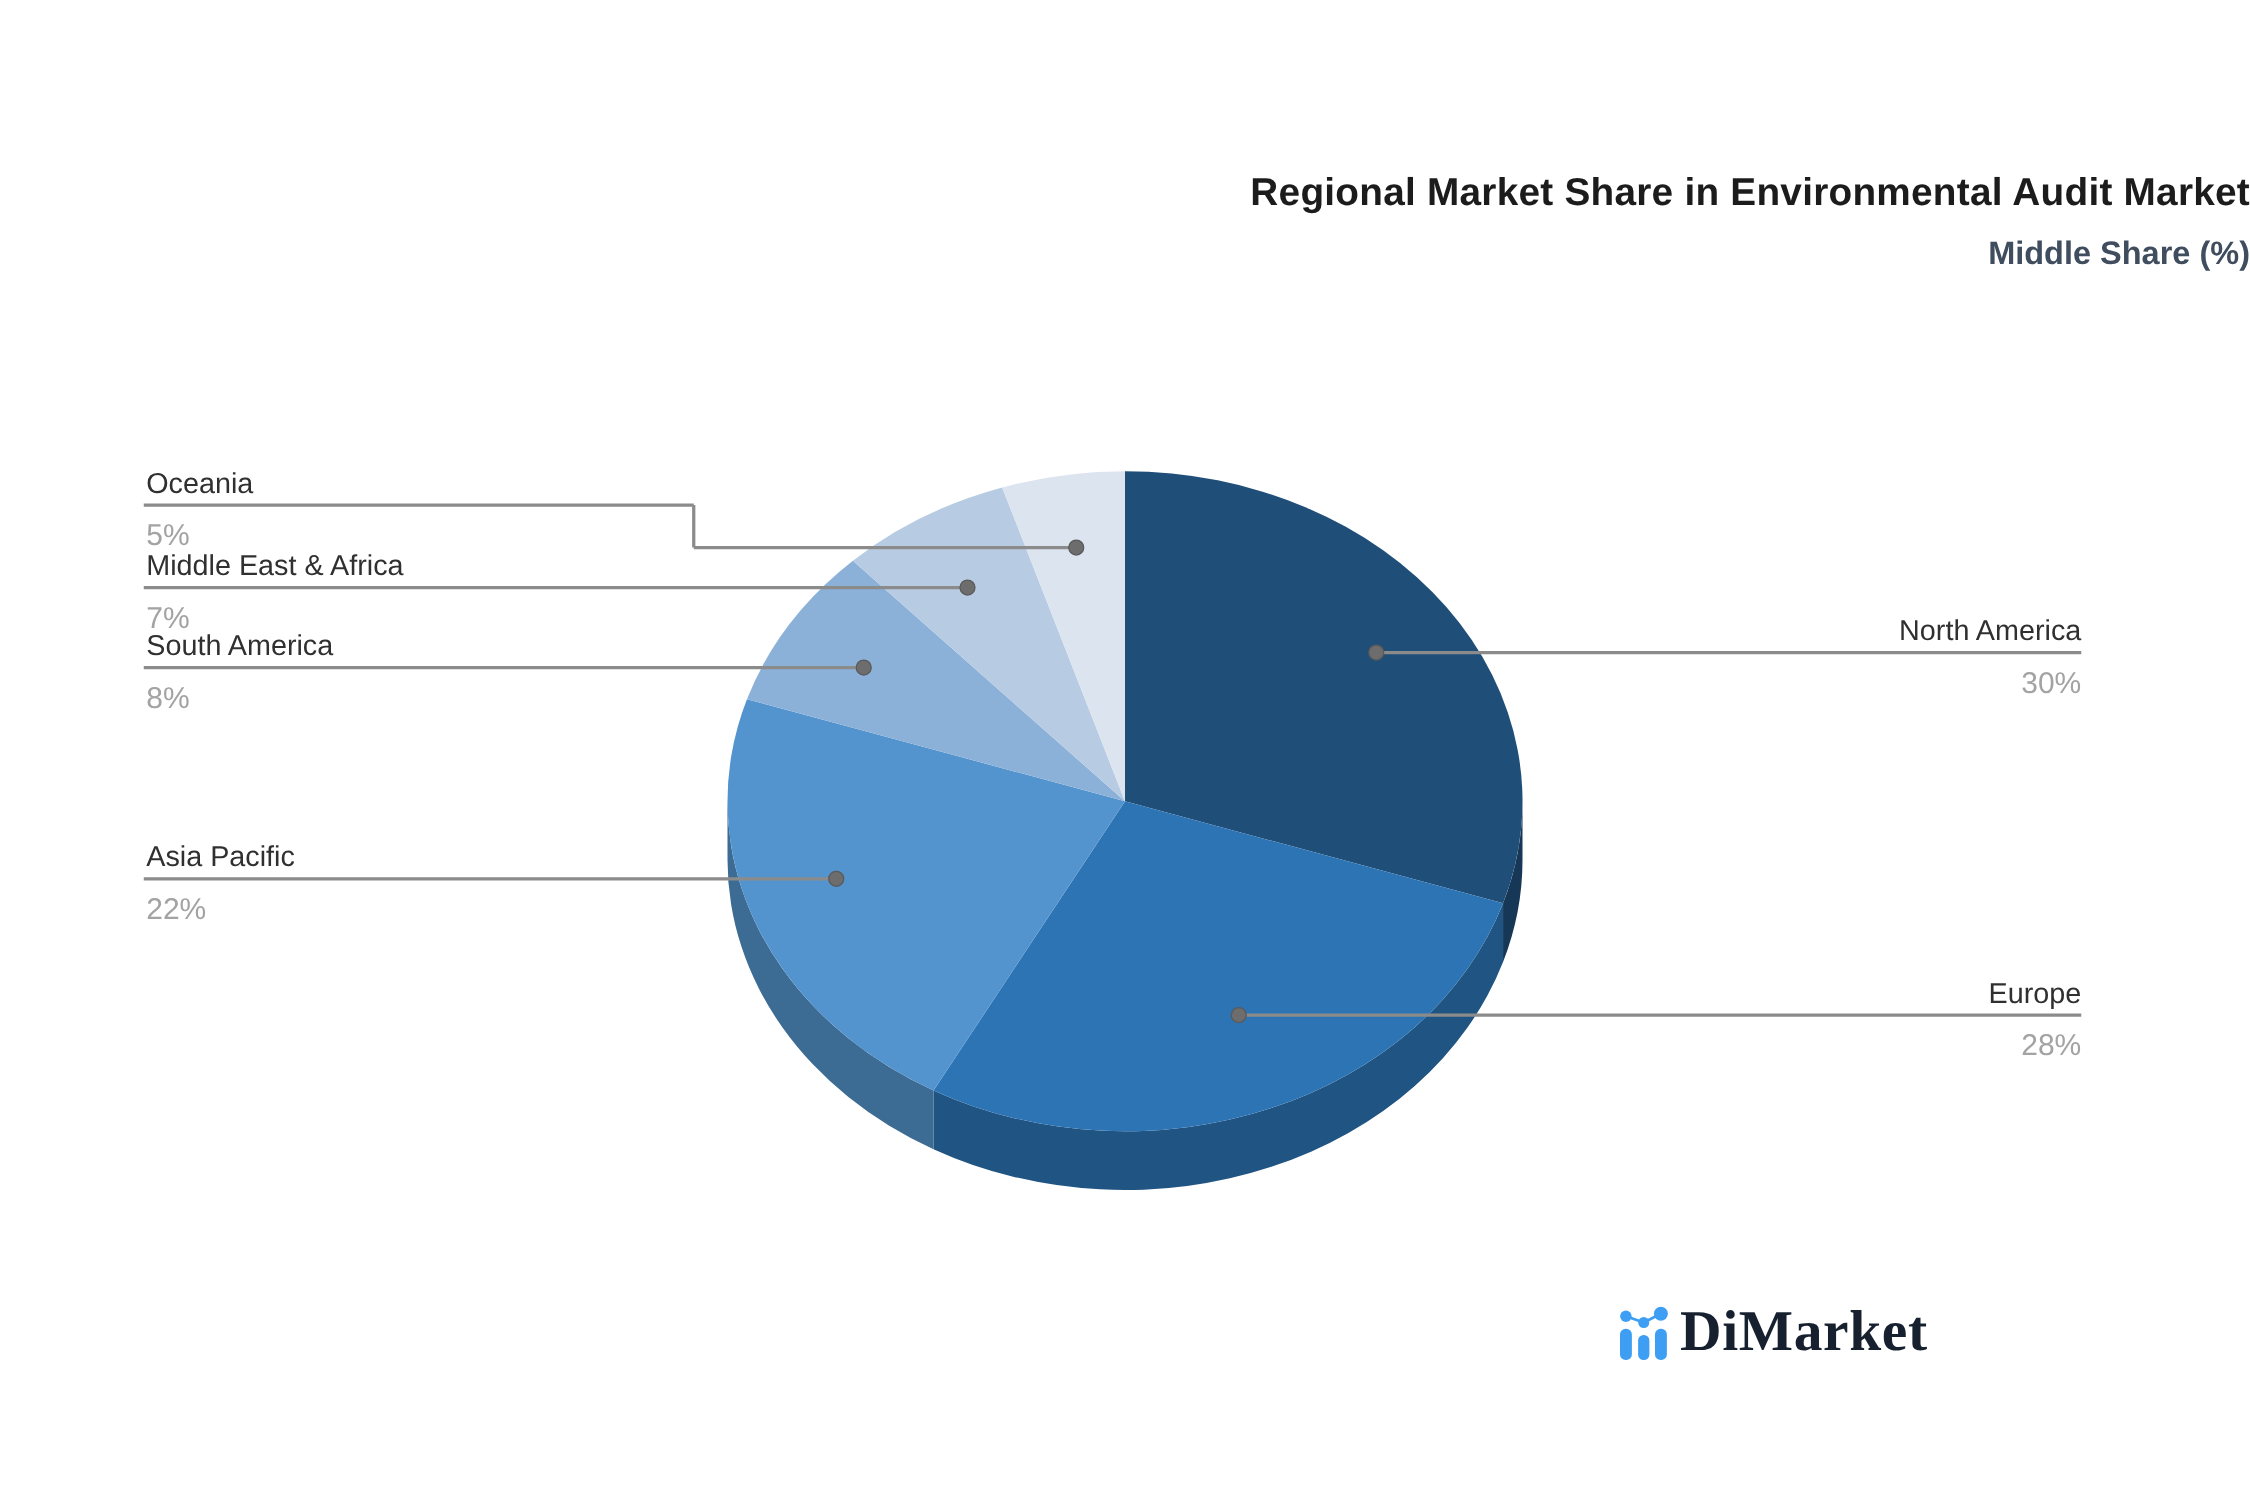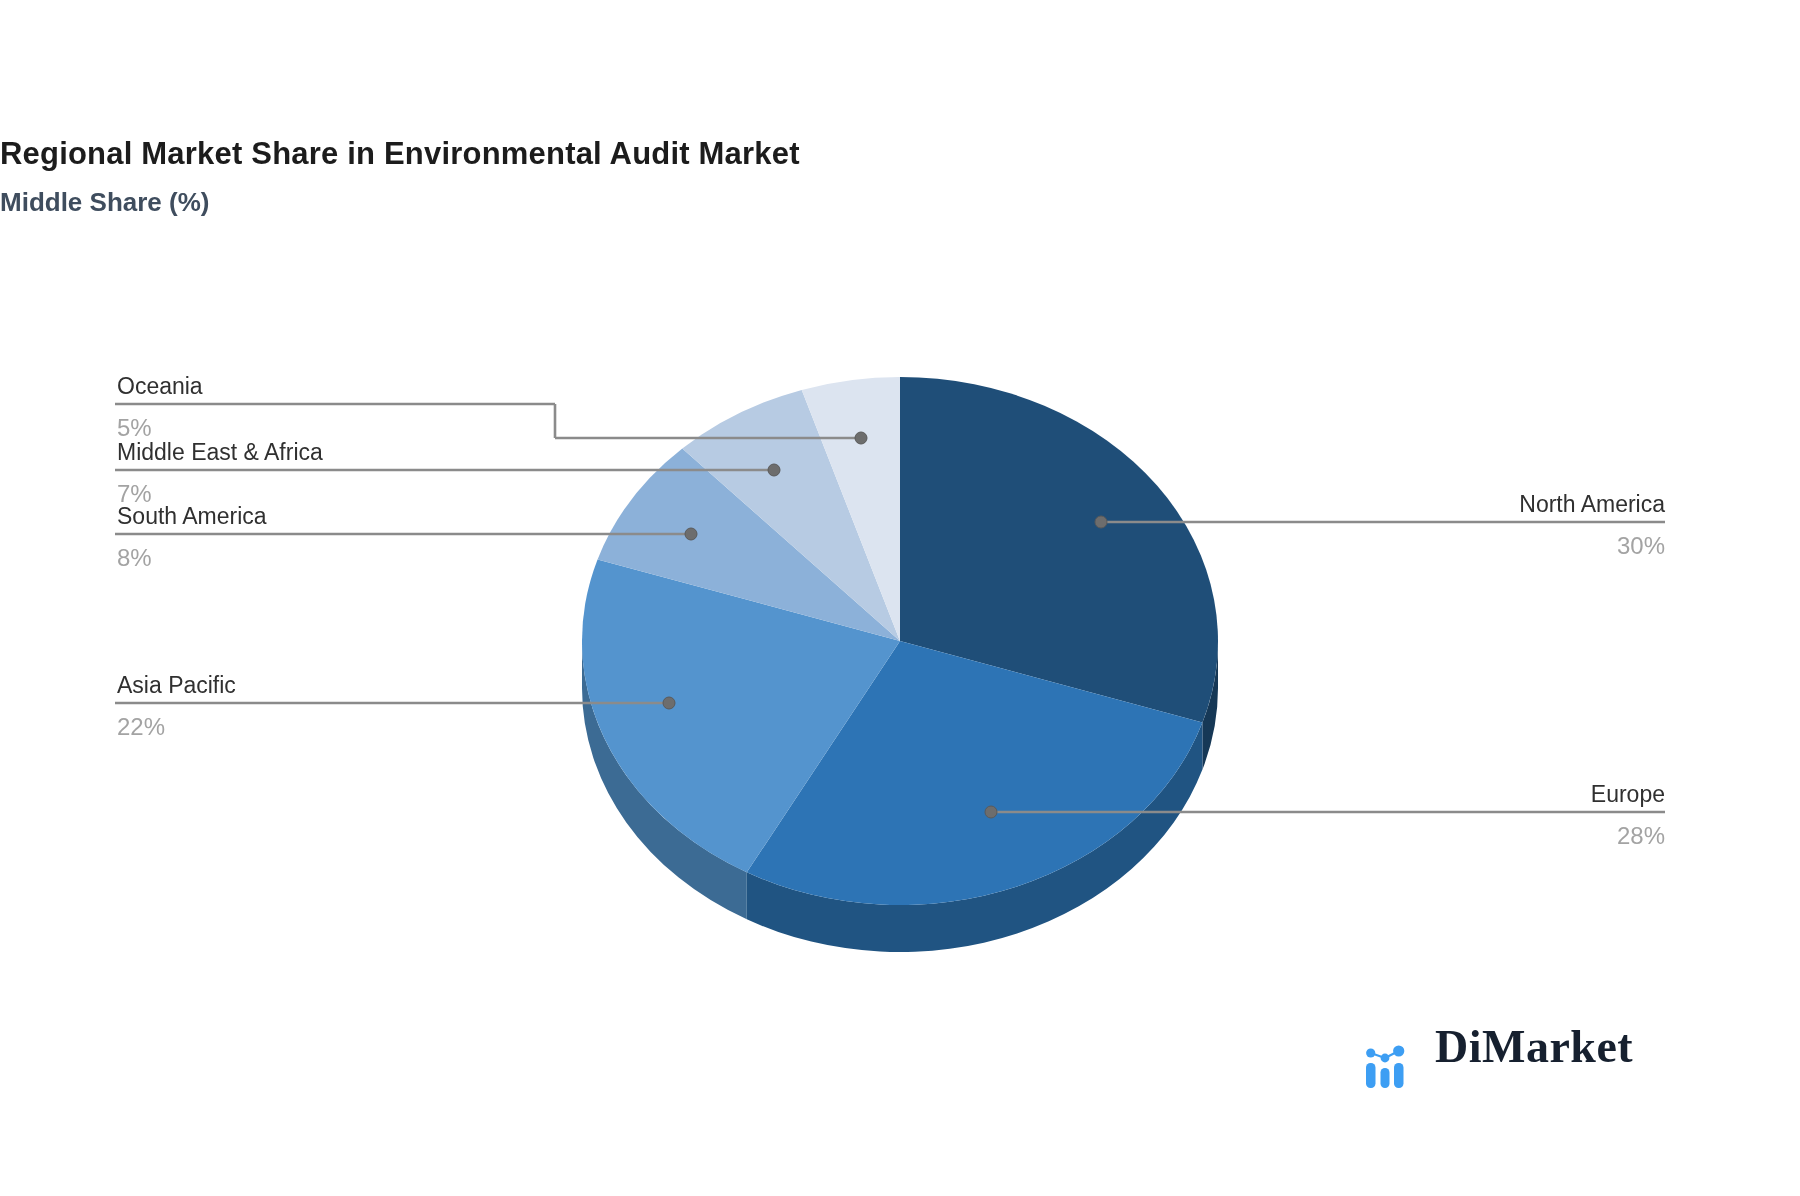--- a/index.html
+++ b/index.html
@@ -1,24 +1,24 @@
 <!DOCTYPE html>
 <html><head>
 <meta charset="utf-8">
 <style>
   html,body{margin:0;padding:0;background:#ffffff;}
   .canvas{position:relative;width:1800px;height:1196px;background:#ffffff;overflow:hidden;
           font-family:"Liberation Sans",sans-serif;}
-  .chart-header{position:absolute;top:136px;left:0;width:100%;text-align:left;}
+  .chart-header{position:absolute;top:136px;left:0;width:100%;text-align:right;}
   .chart-title{margin:0;font-size:31px;font-weight:700;color:#1c1c1c;letter-spacing:.2px;}
   .chart-subtitle{margin:15px 0 0 0;font-size:26px;font-weight:700;color:#3f4d5e;}
   #pie-svg{position:absolute;left:0;top:0;}
   .sname{font-family:"Liberation Sans",sans-serif;font-size:23px;fill:#303030;}
   .spct{font-family:"Liberation Sans",sans-serif;font-size:24px;fill:#a3a3a3;}
-  .logo{position:absolute;left:1356px;top:1024px;display:flex;gap:29px;}
+  .logo{position:absolute;left:1286px;top:1024px;display:flex;align-items:flex-end;gap:8px;}
   .logo-text{font-family:"Liberation Serif",serif;font-weight:700;font-size:46px;
              color:#16202f;line-height:1;letter-spacing:.5px;}
 </style>
 </head>
 <body>
 
 <div class="canvas">
 
   <div class="chart-header">
     <h1 class="chart-title">Regional Market Share in Environmental Audit Market</h1>

